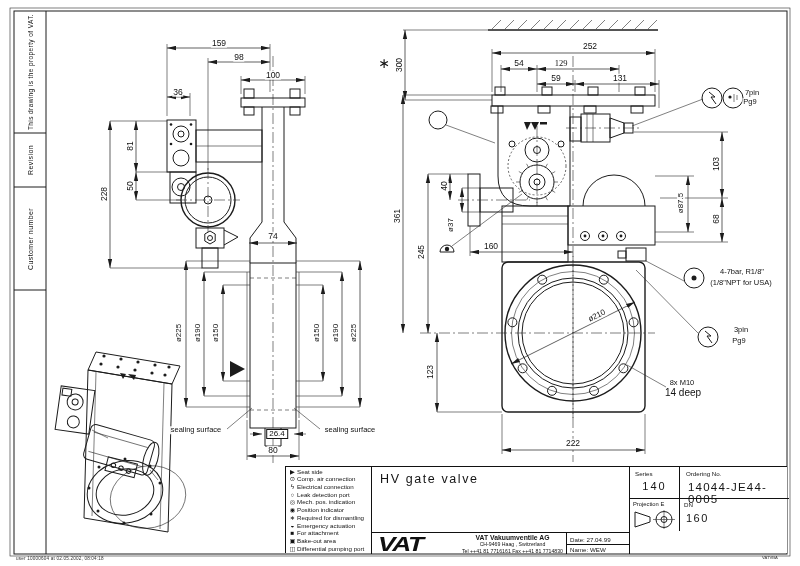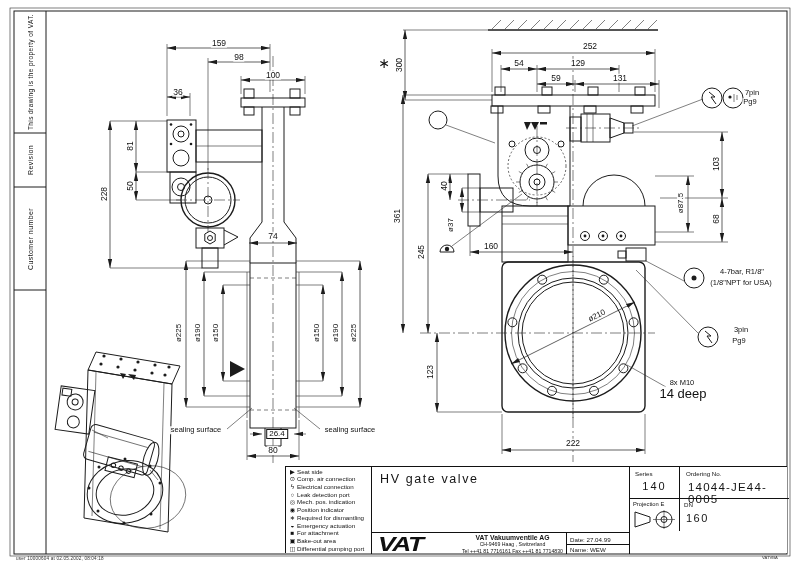--- a/index.html
+++ b/index.html
@@ -347,21 +347,21 @@
       <span class="dim" style="left: 216px; top: 333px; font-size: 8px; transform: translate(-50%, -50%) rotate(-90deg);">ø150</span>
       <span class="dim" style="left: 317px; top: 333px; font-size: 8px; transform: translate(-50%, -50%) rotate(-90deg);">ø150</span>
       <span class="dim" style="left: 336px; top: 333px; font-size: 8px; transform: translate(-50%, -50%) rotate(-90deg);">ø190</span>
       <span class="dim" style="left: 354px; top: 333px; font-size: 8px; transform: translate(-50%, -50%) rotate(-90deg);">ø225</span>
       <span class="dim box" style="left: 277px; top: 434px; font-size: 8px; transform: translate(-50%, -50%);">26.4</span>
       <span class="dim" style="left: 273px; top: 450px; transform: translate(-50%, -50%);">80</span>
       <span class="dim" style="left: 196px; top: 430px; font-size: 7.5px; transform: translate(-50%, -50%);">sealing surface</span>
       <span class="dim" style="left: 350px; top: 430px; font-size: 7.5px; transform: translate(-50%, -50%);">sealing surface</span>
       <span class="dim" style="left: 590px; top: 46px; transform: translate(-50%, -50%);">252</span>
       <span class="dim" style="left: 519px; top: 63px; transform: translate(-50%, -50%);">54</span>
-      <span class="dim" style="left: 578px; top: 63px; transform: translate(-50%, -50%);">129</span>
+      <span class="dim" style="left: 561px; top: 63px; transform: translate(-50%, -50%); font-family: Liberation Serif, serif;">129</span>
       <span class="dim" style="left: 556px; top: 78px; transform: translate(-50%, -50%);">59</span>
       <span class="dim" style="left: 620px; top: 78px; transform: translate(-50%, -50%);">131</span>
       <span class="dim" style="left: 384px; top: 63px; font-size: 14px; transform: translate(-50%, -50%);">∗</span>
       <span class="dim" style="left: 399px; top: 65px; transform: translate(-50%, -50%) rotate(-90deg);">300</span>
       <span class="dim" style="left: 397px; top: 216px; transform: translate(-50%, -50%) rotate(-90deg);">361</span>
       <span class="dim" style="left: 421px; top: 252px; transform: translate(-50%, -50%) rotate(-90deg);">245</span>
       <span class="dim" style="left: 444px; top: 186px; transform: translate(-50%, -50%) rotate(-90deg);">40</span>
       <span class="dim" style="left: 451px; top: 225px; font-size: 8px; transform: translate(-50%, -50%) rotate(-90deg);">ø37</span>
       <span class="dim" style="left: 491px; top: 246px; transform: translate(-50%, -50%);">160</span>
       <span class="dim" style="left: 430px; top: 372px; transform: translate(-50%, -50%) rotate(-90deg);">123</span>
@@ -370,21 +370,21 @@
       <span class="dim" style="left: 716px; top: 219px; transform: translate(-50%, -50%) rotate(-90deg);">68</span>
       <span class="dim" style="left: 597px; top: 316px; font-size: 8px; transform: translate(-50%, -50%) rotate(-26deg);">ø210</span>
       <span class="dim" style="left: 573px; top: 443px; transform: translate(-50%, -50%);">222</span>
       <span class="dim" style="left: 752px; top: 93px; font-size: 7.5px; transform: translate(-50%, -50%);">7pin</span>
       <span class="dim" style="left: 750px; top: 102px; font-size: 7.5px; transform: translate(-50%, -50%);">Pg9</span>
       <span class="dim" style="left: 742px; top: 272px; font-size: 7.5px; transform: translate(-50%, -50%);">4-7bar, R1/8"</span>
       <span class="dim" style="left: 741px; top: 283px; font-size: 7.5px; transform: translate(-50%, -50%);">(1/8"NPT for USA)</span>
       <span class="dim" style="left: 741px; top: 330px; font-size: 7.5px; transform: translate(-50%, -50%);">3pin</span>
       <span class="dim" style="left: 739px; top: 341px; font-size: 7.5px; transform: translate(-50%, -50%);">Pg9</span>
       <span class="dim ul" style="left: 682px; top: 383px; font-size: 7.5px; transform: translate(-50%, -50%);">8x M10</span>
-      <span class="dim" style="left: 683px; top: 393px; font-size: 13px; transform: translate(-50%, -50%); text-align: right;">14 deep</span>
+      <span class="dim" style="left: 683px; top: 393px; font-size: 10px; transform: translate(-50%, -50%); text-align: right;">14 deep</span>
     </div>
 
   <span class="vtext" style="left:30px;top:72px;">This drawing is the property of VAT.</span>
   <span class="vtext" style="left:30px;top:160px;font-size:7px;">Revision</span>
   <span class="vtext" style="left:30px;top:239px;font-size:7px;">Customer number</span>
 
   <div id="tblock">
     <div id="legend" class="cell">
         <div class="leg-row">
           <span class="leg-sym">▶</span>

